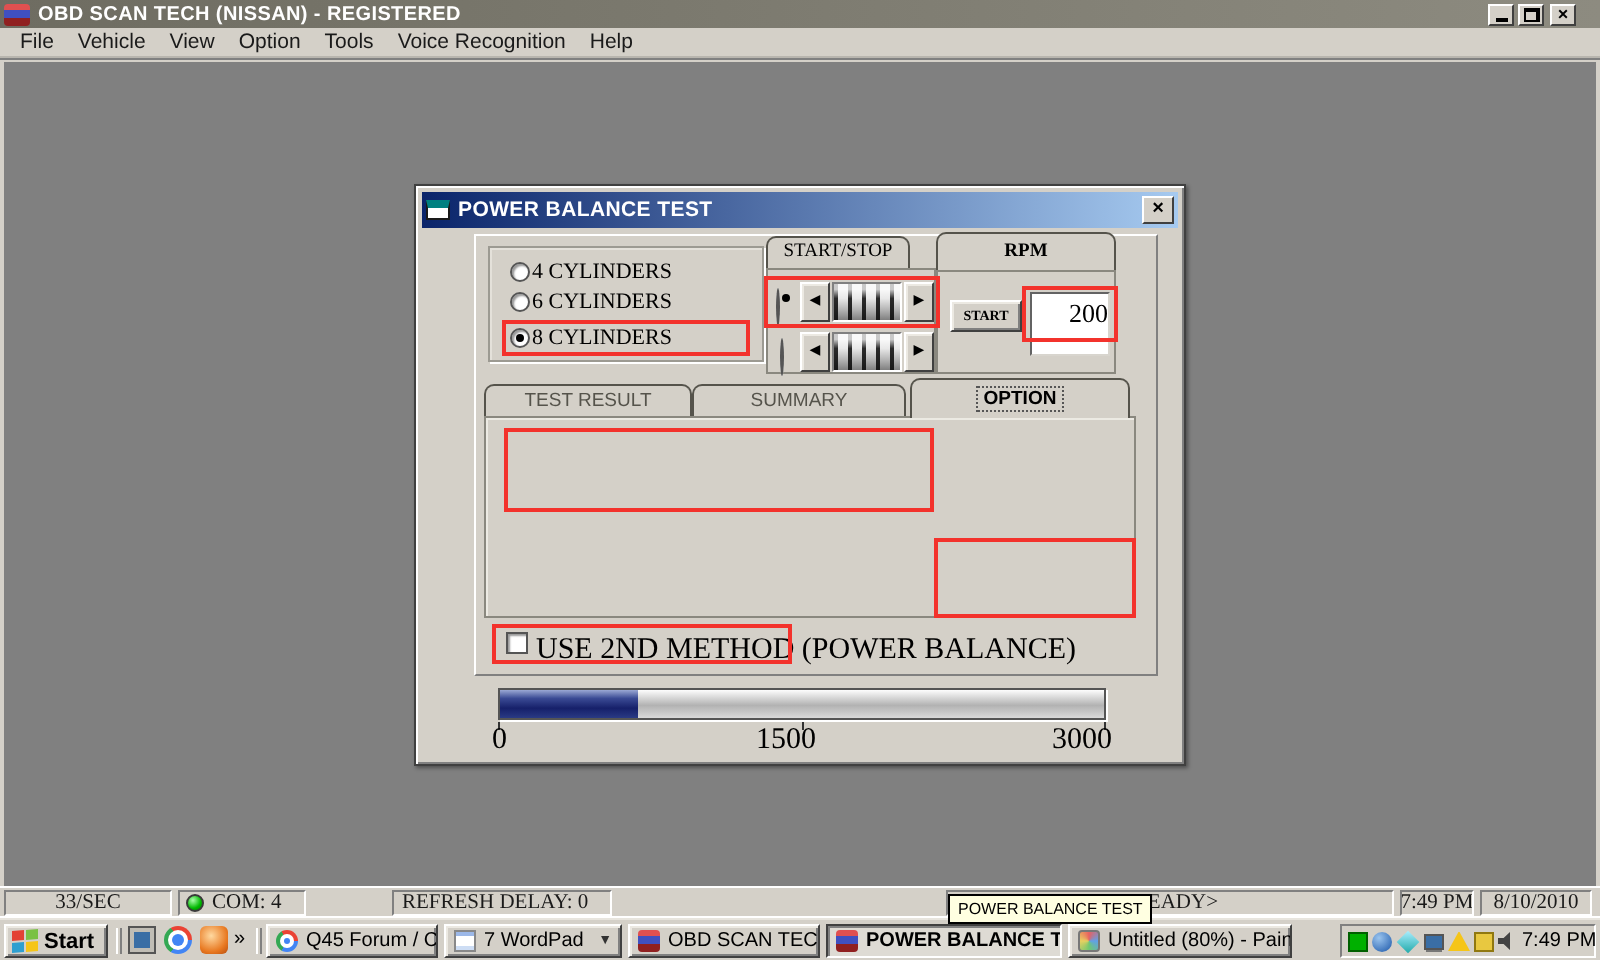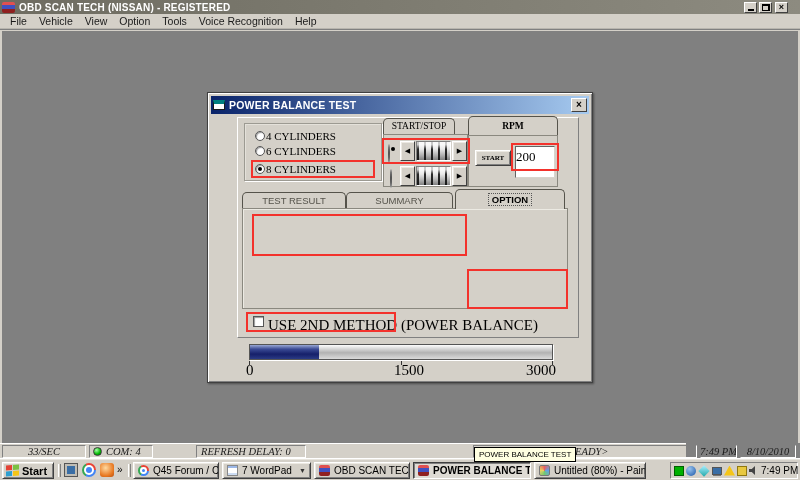--- a/index.html
+++ b/index.html
@@ -66,21 +66,21 @@
   .cb.checked::after { content:'✓'; position:absolute; left:0; top:-2px; font-size:10px; font-weight:bold; color:#111; }
 
   
   .gauge { left:41px; top:251px; width:304px; height:16px; border:1px solid #555; box-shadow:1px 1px 0 #fff; background:linear-gradient(180deg,#fdfdfd,#b2b2b2 55%,#dadada); }
   .gauge-fill { position:absolute; left:0; top:0; bottom:0; background:linear-gradient(180deg,#9aa8d4 0%,#3a4a94 30%,#16206a 65%,#2a3a84 100%); }
   .gauge-val { position:absolute; width:100%; top:2px; text-align:center; font-size:8px; color:#3a3a3a; font-family:"Liberation Sans",sans-serif; }
   .tick { position:absolute; width:1px; height:4px; background:#333; top:268px; }
   .scale-num { position:absolute; top:269px; font-family:"Liberation Serif", serif; font-size:15px; color:#000; }
 
   
-  .statusbar { left:0; top:443px; width:686px; height:15px; background:#d4d0c8; border-top:1px solid #fff;font-style:italic; }
+  .statusbar { left:0; top:443px; width:800px; height:15px; background:#d4d0c8; border-top:1px solid #fff; }
   .scell { position:absolute; top:1px; height:13px; border:1px solid; border-color:#808080 #ffffff #ffffff #808080; font-family:"Liberation Serif", serif; font-size:10.5px; color:#1a1a1a; display:flex; align-items:center; justify-content:center; white-space:nowrap; overflow:hidden; }
   .dot-green { width:9px; height:9px; border-radius:50%; background:radial-gradient(circle at 35% 30%,#aaffaa,#00b800 60%,#007800); border:1px solid #3a3a3a; margin-right:4px; flex:none; }
 
   
   .tooltip { left:474px; top:447px; height:15px; background:#ffffe1; border:1px solid #000; z-index:60; font-size:8px; line-height:13px; padding:0 4px; color:#000; white-space:nowrap; }
 
   
   .taskbar { left:0; top:458px; width:800px; height:22px; background:#d4d0c8; border-top:1px solid #fff; box-shadow:inset 0 1px 0 #e8e5de; z-index:55; }
   .startbtn { position:absolute; left:2px; top:3px; width:52px; height:17px; display:flex; align-items:center; gap:3px; padding-left:3px; font-size:11px; font-weight:bold; color:#000; }
   .flag { width:13px; height:11px; display:grid; grid-template-columns:1fr 1fr; grid-template-rows:1fr 1fr; gap:1px; transform:skewY(-4deg); }
@@ -175,21 +175,21 @@
 
   <span class="radio abs" style="left:180px; top:77px;"></span>
   <div class="spinbtn" style="left:192px; top:73px;">◀</div>
   <div class="strip" style="left:208px; top:73px;"></div>
   <div class="spinbtn" style="left:244px; top:73px;">▶</div>
 
   
   <div class="mini-tab" style="left:260px; top:23px; width:90px; height:19px; font-size:9.5px; font-weight:bold; line-height:18px;">RPM ADJUSTMENT</div>
   <div class="mini-panel" style="left:260px; top:42px; width:90px; height:52px;"></div>
   <div class="btn abs serif" style="left:267px; top:57px; width:36px; height:16px; font-size:7px; font-weight:bold; line-height:14px;">START</div>
-  <div class="field abs serif" style="left:307px; top:53px; width:40px; height:32px; font-size:13px; line-height:20px; text-align:left;">200</div>
+  <div class="field abs serif" style="left:307px; top:53px; width:40px; height:32px; font-size:13px; line-height:20px; text-align:right;">200</div>
   <div class="redbox" style="left:303px; top:50px; width:48px; height:28px;"></div>
 
   
   <div class="tab" style="left:138px; top:99px; width:107px; height:17px;"><span>SUMMARY</span></div>
   <div class="tab" style="left:34px; top:99px; width:104px; height:17px;"><span>TEST RESULT</span></div>
   <div class="tab active" style="left:247px; top:96px; width:110px; height:20px; line-height:19px;"><span class="foc">OPTION</span></div>
   <div class="abs tabpanel"></div>
 
   
   <div class="olbl" style="left:50px; top:124px;">CYLINDER TEST OPTIONS:</div>
@@ -220,21 +220,21 @@
   <div class="redbox" style="left:38px; top:219px; width:150px; height:20px;"></div>
 
   
   <div class="abs gauge">
     <div class="gauge-fill" style="width: 22.9333%;"></div>
   </div>
   <div class="tick" style="left:41px;"></div>
   <div class="tick" style="left:193px;"></div>
   <div class="tick" style="left:344px;"></div>
   <div class="scale-num" style="left:38px;">0</div>
-  <div class="scale-num" style="left:170px; width:46px; text-align:right;">1500</div>
+  <div class="scale-num" style="left:170px; width:46px; text-align:left;">1500</div>
   <div class="scale-num" style="left:306px; width:42px; text-align:right;">3000</div>
 </div>
 
 <div class="abs statusbar">
   <div class="scell" style="left:2px; width:84px;">33/SEC</div>
   <div class="scell" style="left:89px; width:64px; justify-content:flex-start; padding-left:3px;">
     <span class="dot-green"></span>
     <span>COM:  4</span>
   </div>
   <div class="scell" style="left:156px; width:110px; justify-content:flex-start; padding-left:4px;margin-left:40px;">REFRESH DELAY:  0</div>

